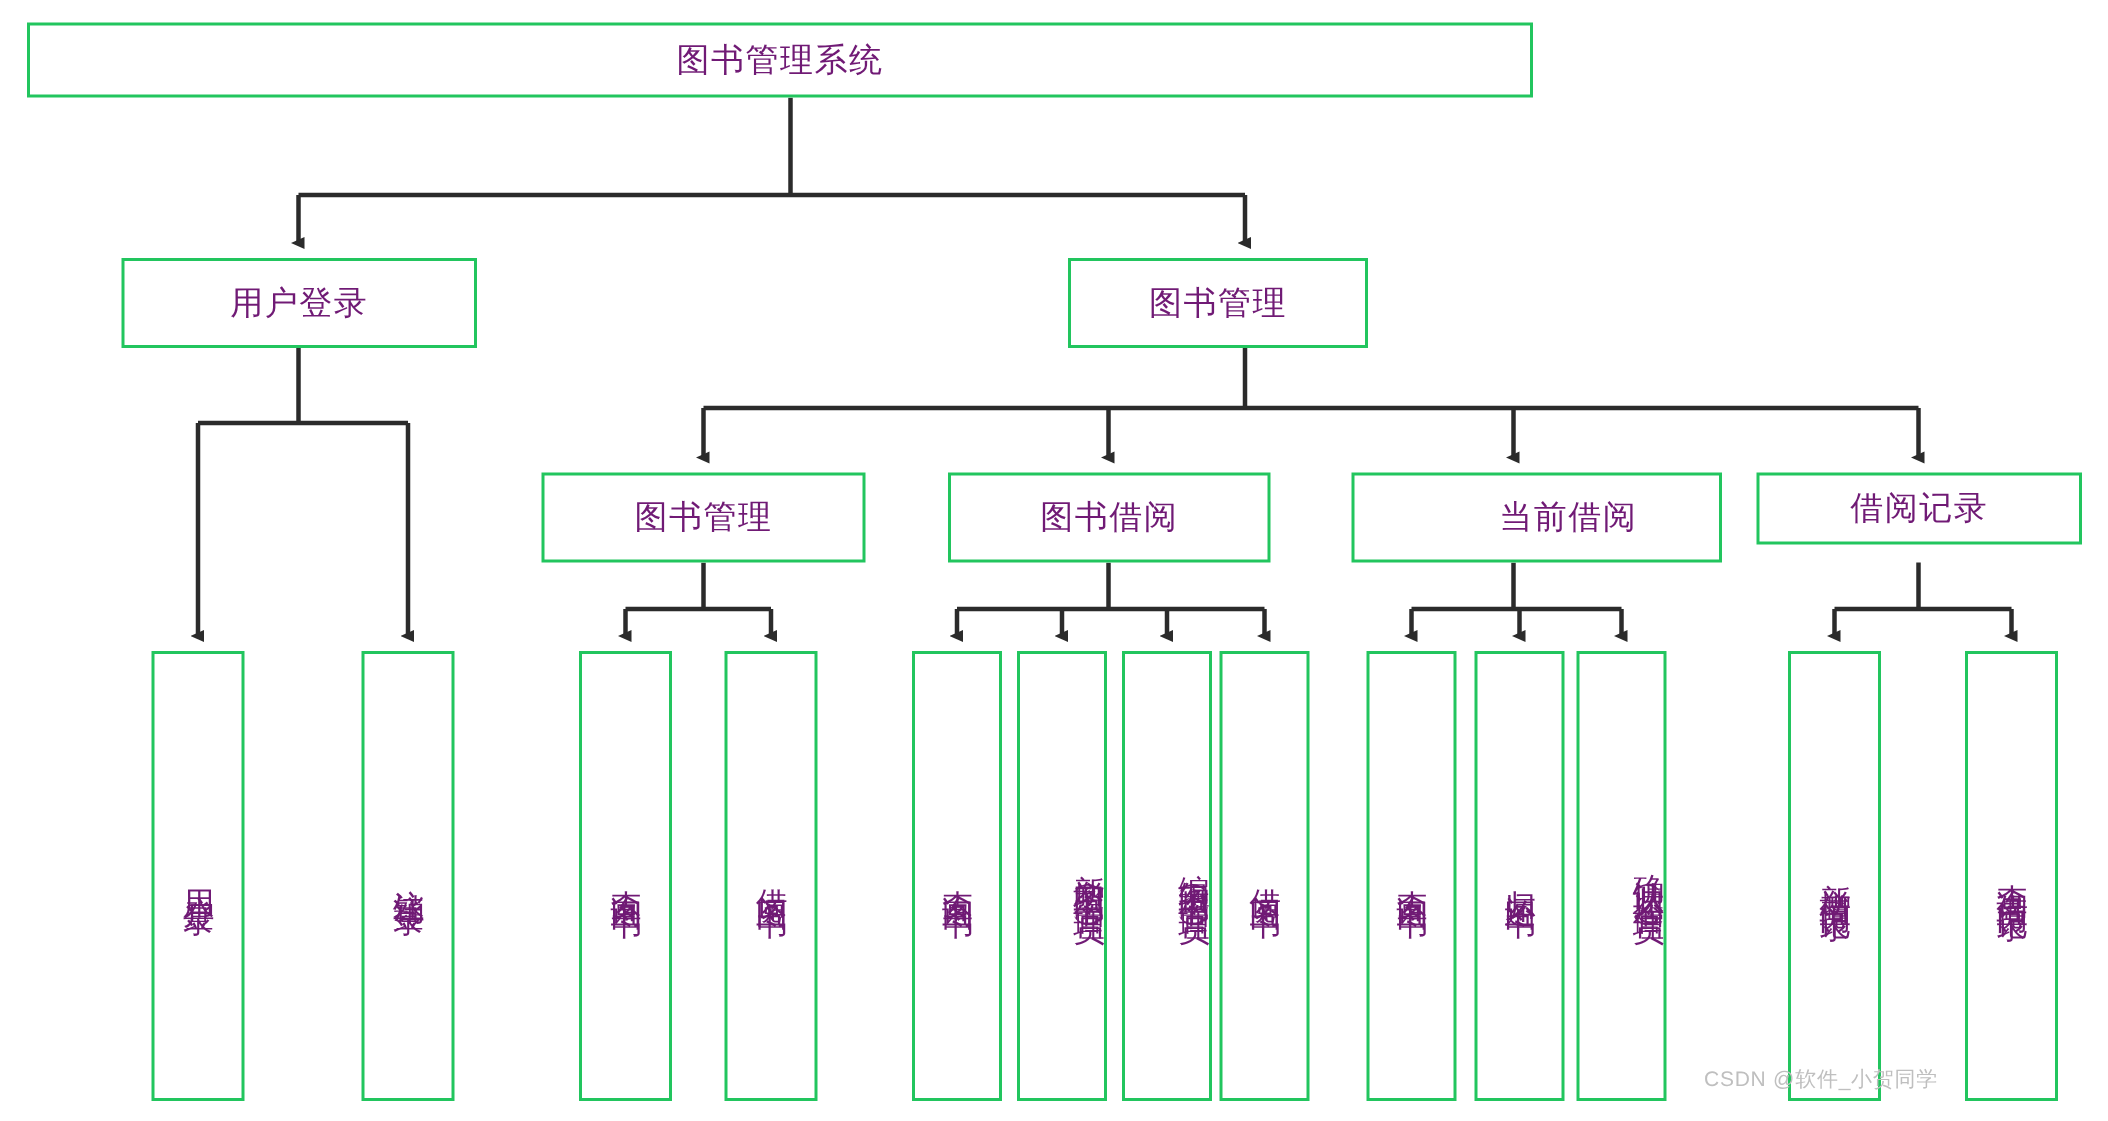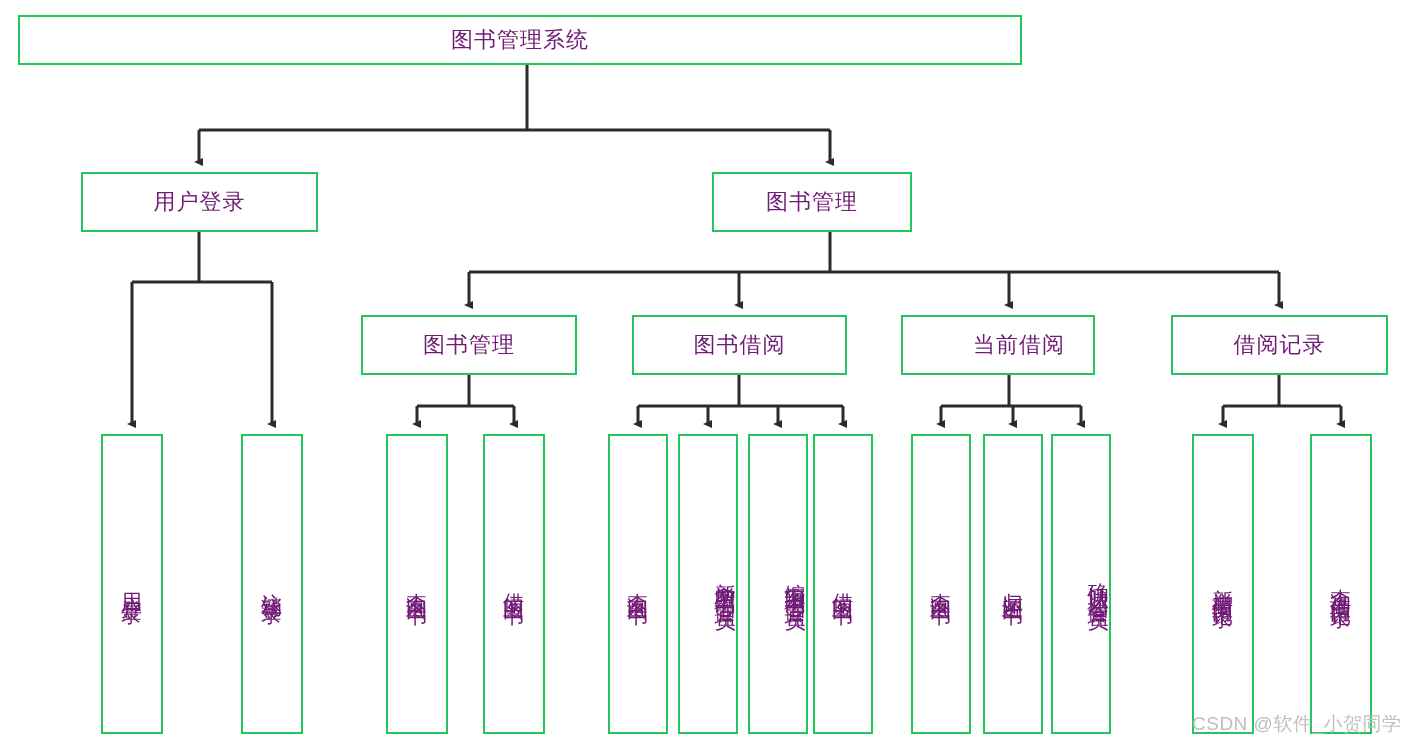--- a/index.html
+++ b/index.html
@@ -45,23 +45,23 @@
     letter-spacing: 4px;
     line-height: 1;
     padding: 6px 0;
   }
   .node.vertical.topalign {
     align-items: flex-start;
     justify-content: center;
   }
   .watermark {
     position: absolute;
-    left: 1192px;
+    left: 1136px;
     top: 711px;
-    font-size: 19px;
+    font-size: 14px;
     color: #bfbfbf;
     white-space: nowrap;
     letter-spacing: 0.5px;
   }
 </style>
 </head>
 <body>
 
 <div id="canvas">
 
@@ -115,22 +115,22 @@
     </g>
   </svg>
 
   <div class="node horizontal" id="n-root" style="left: 18px; top: 15px; width: 1004px; height: 50px;">图书管理系统</div>
 
   <div class="node horizontal" id="n-l2-0" style="left: 81px; top: 172px; width: 237px; height: 60px;">用户登录</div>
   <div class="node horizontal" id="n-l2-1" style="left: 712px; top: 172px; width: 200px; height: 60px;">图书管理</div>
 
   <div class="node horizontal" id="n-l3-0" style="left: 361px; top: 315px; width: 216px; height: 60px;">图书管理</div>
   <div class="node horizontal" id="n-l3-1" style="left: 632px; top: 315px; width: 215px; height: 60px; text-align: right;">图书借阅</div>
-  <div class="node horizontal" id="n-l3-2" style="left: 901px; top: 315px; width: 194px; height: 60px; padding-left: 42px;">当前借阅</div>
-  <div class="node horizontal" id="n-l3-3" style="left: 1171px; top: 315px; width: 217px; height: 60px;">借阅记录</div>
+  <div class="node horizontal" id="n-l3-2" style="left: 901px; top: 315px; width: 247px; height: 60px; padding-left: 42px;">当前借阅</div>
+  <div class="node horizontal" id="n-l3-3" style="left: 1171px; top: 315px; width: 217px; height: 48px;">借阅记录</div>
 
   <div class="node vertical" id="n-leaf-0" style="left: 101px; top: 434px; width: 62px; height: 300px;">用户登录</div>
   <div class="node vertical" id="n-leaf-1" style="left: 241px; top: 434px; width: 62px; height: 300px;">注销登录</div>
   <div class="node vertical" id="n-leaf-2" style="left: 386px; top: 434px; width: 62px; height: 300px;">查询图书</div>
   <div class="node vertical" id="n-leaf-3" style="left: 483px; top: 434px; width: 62px; height: 300px;">借阅图书</div>
   <div class="node vertical" id="n-leaf-4" style="left: 608px; top: 434px; width: 60px; height: 300px;">查询图书</div>
   <div class="node vertical topalign" id="n-leaf-5" style="left: 678px; top: 434px; width: 60px; height: 300px;">新增图书（管理员）</div>
   <div class="node vertical topalign" id="n-leaf-6" style="left: 748px; top: 434px; width: 60px; height: 300px;">编辑图书（管理员）</div>
   <div class="node vertical" id="n-leaf-7" style="left: 813px; top: 434px; width: 60px; height: 300px;">借阅图书</div>
   <div class="node vertical" id="n-leaf-8" style="left: 911px; top: 434px; width: 60px; height: 300px;">查询图书</div>

